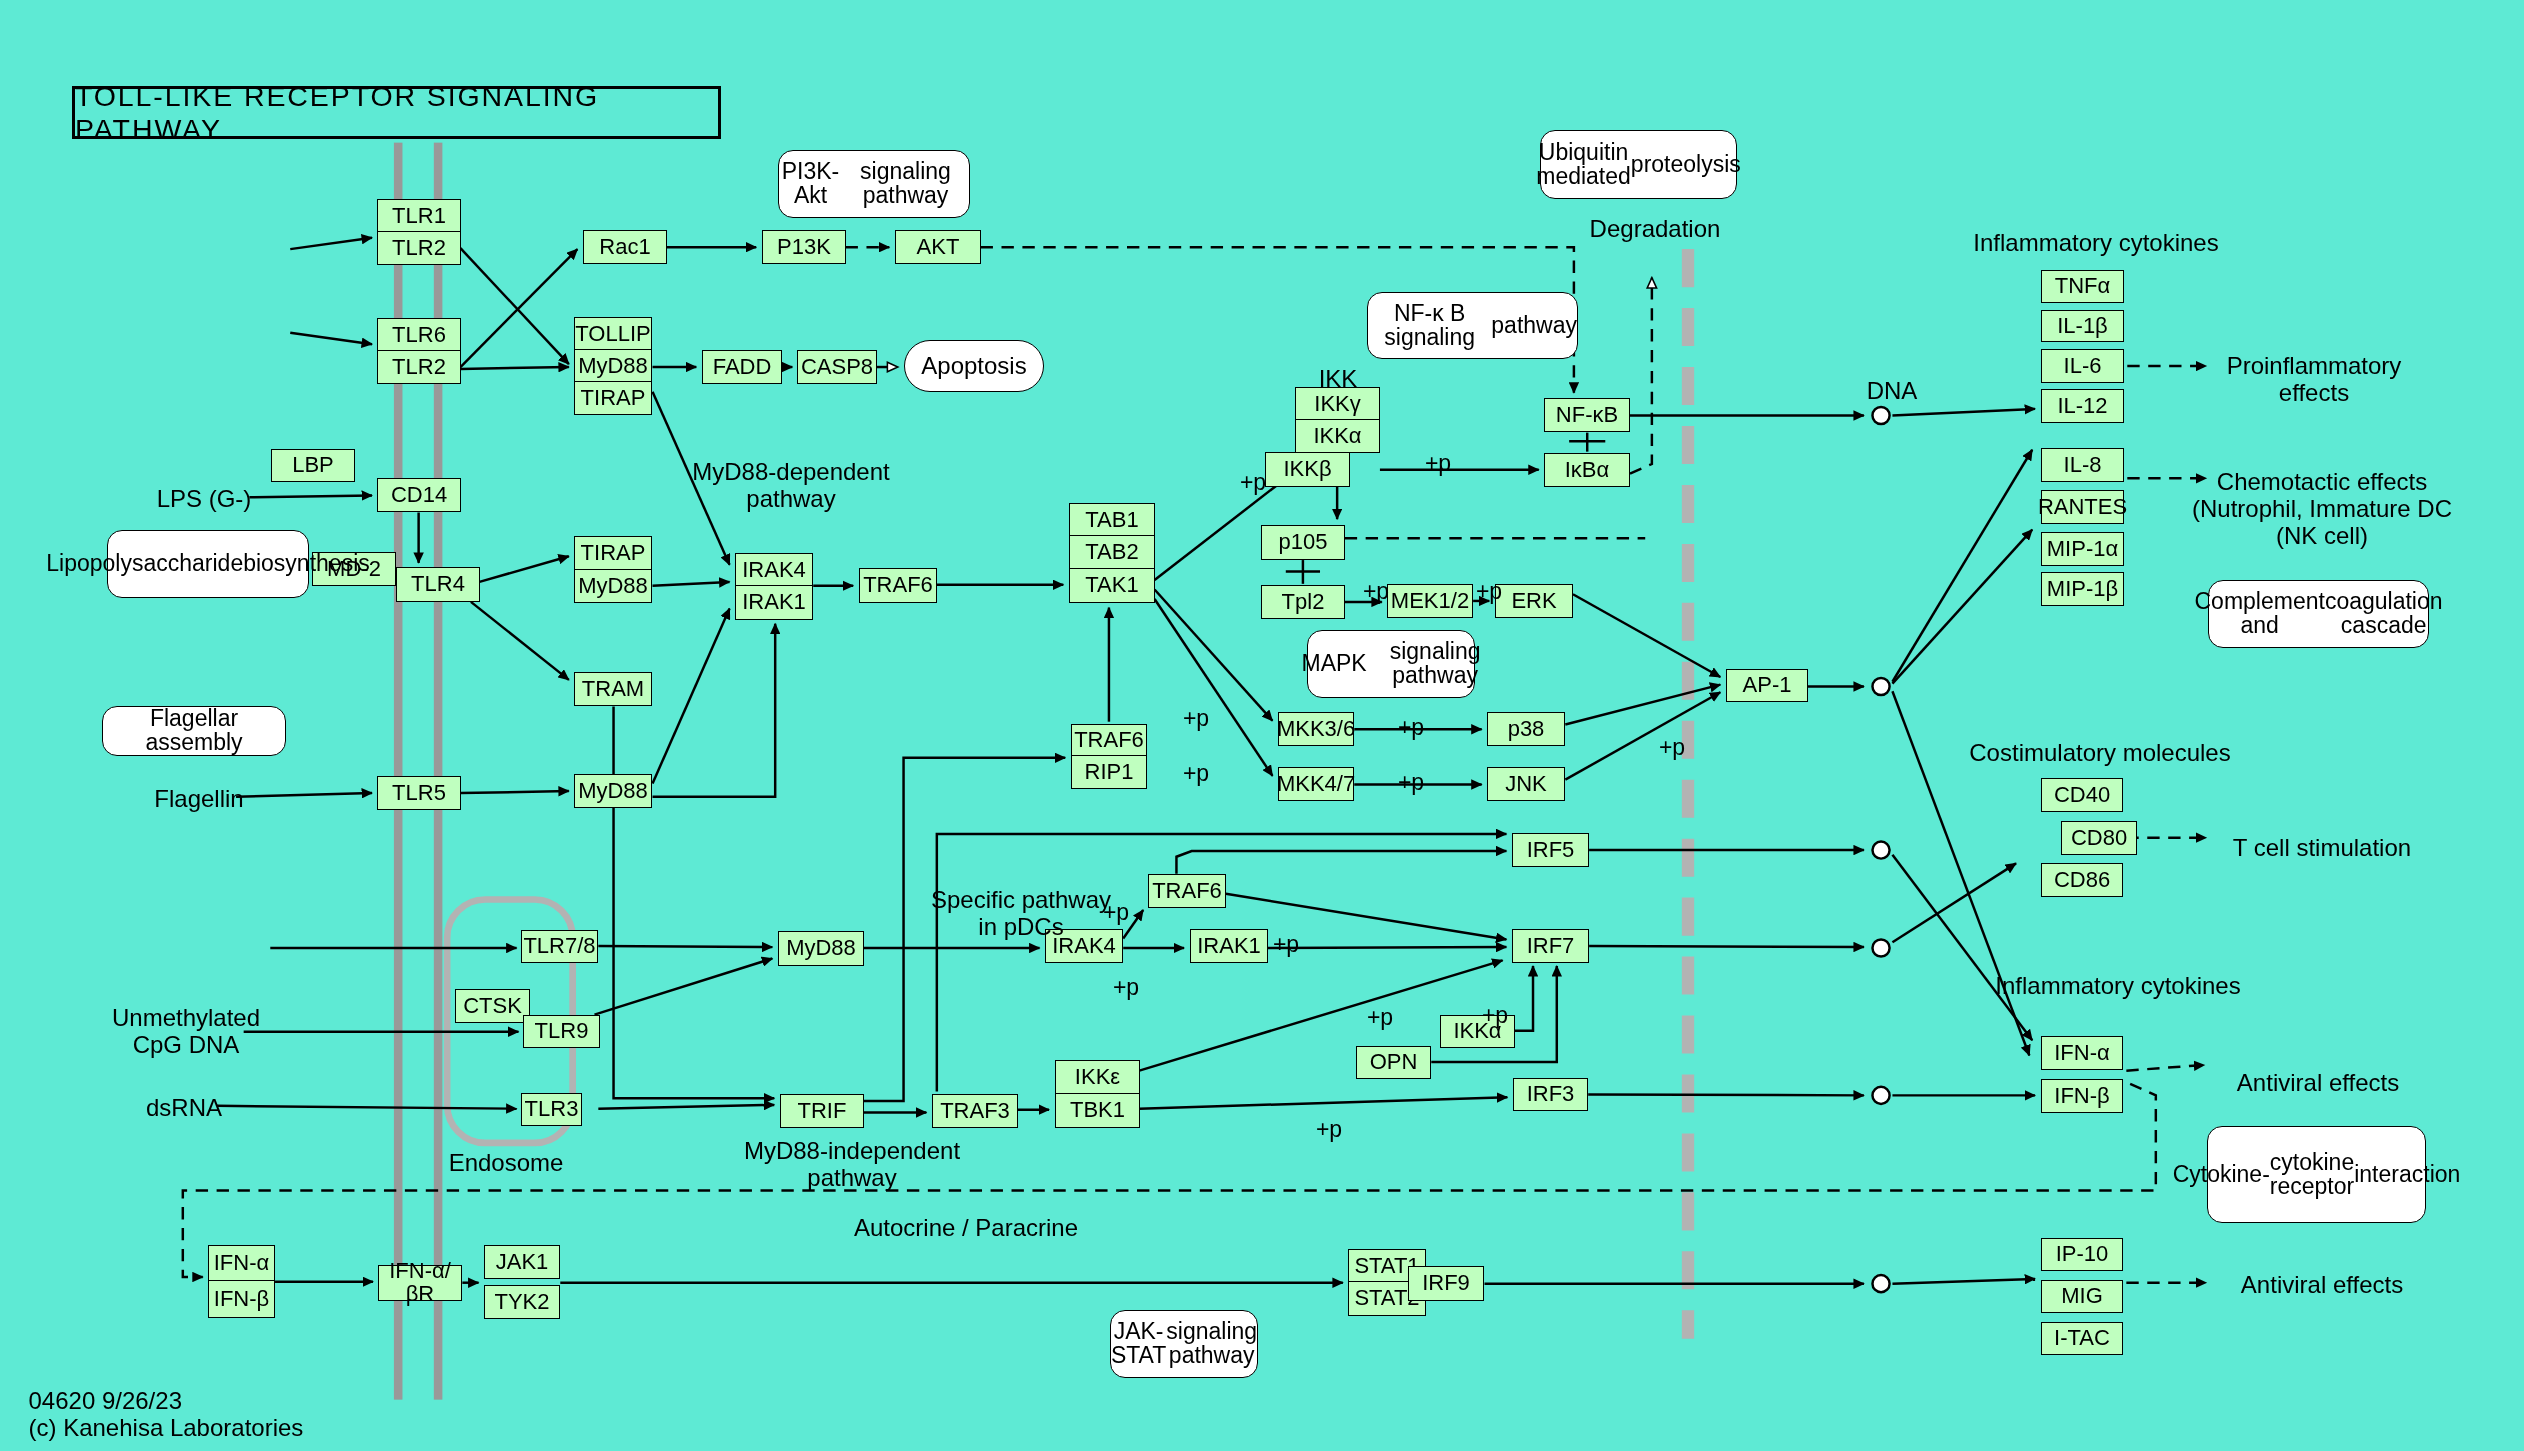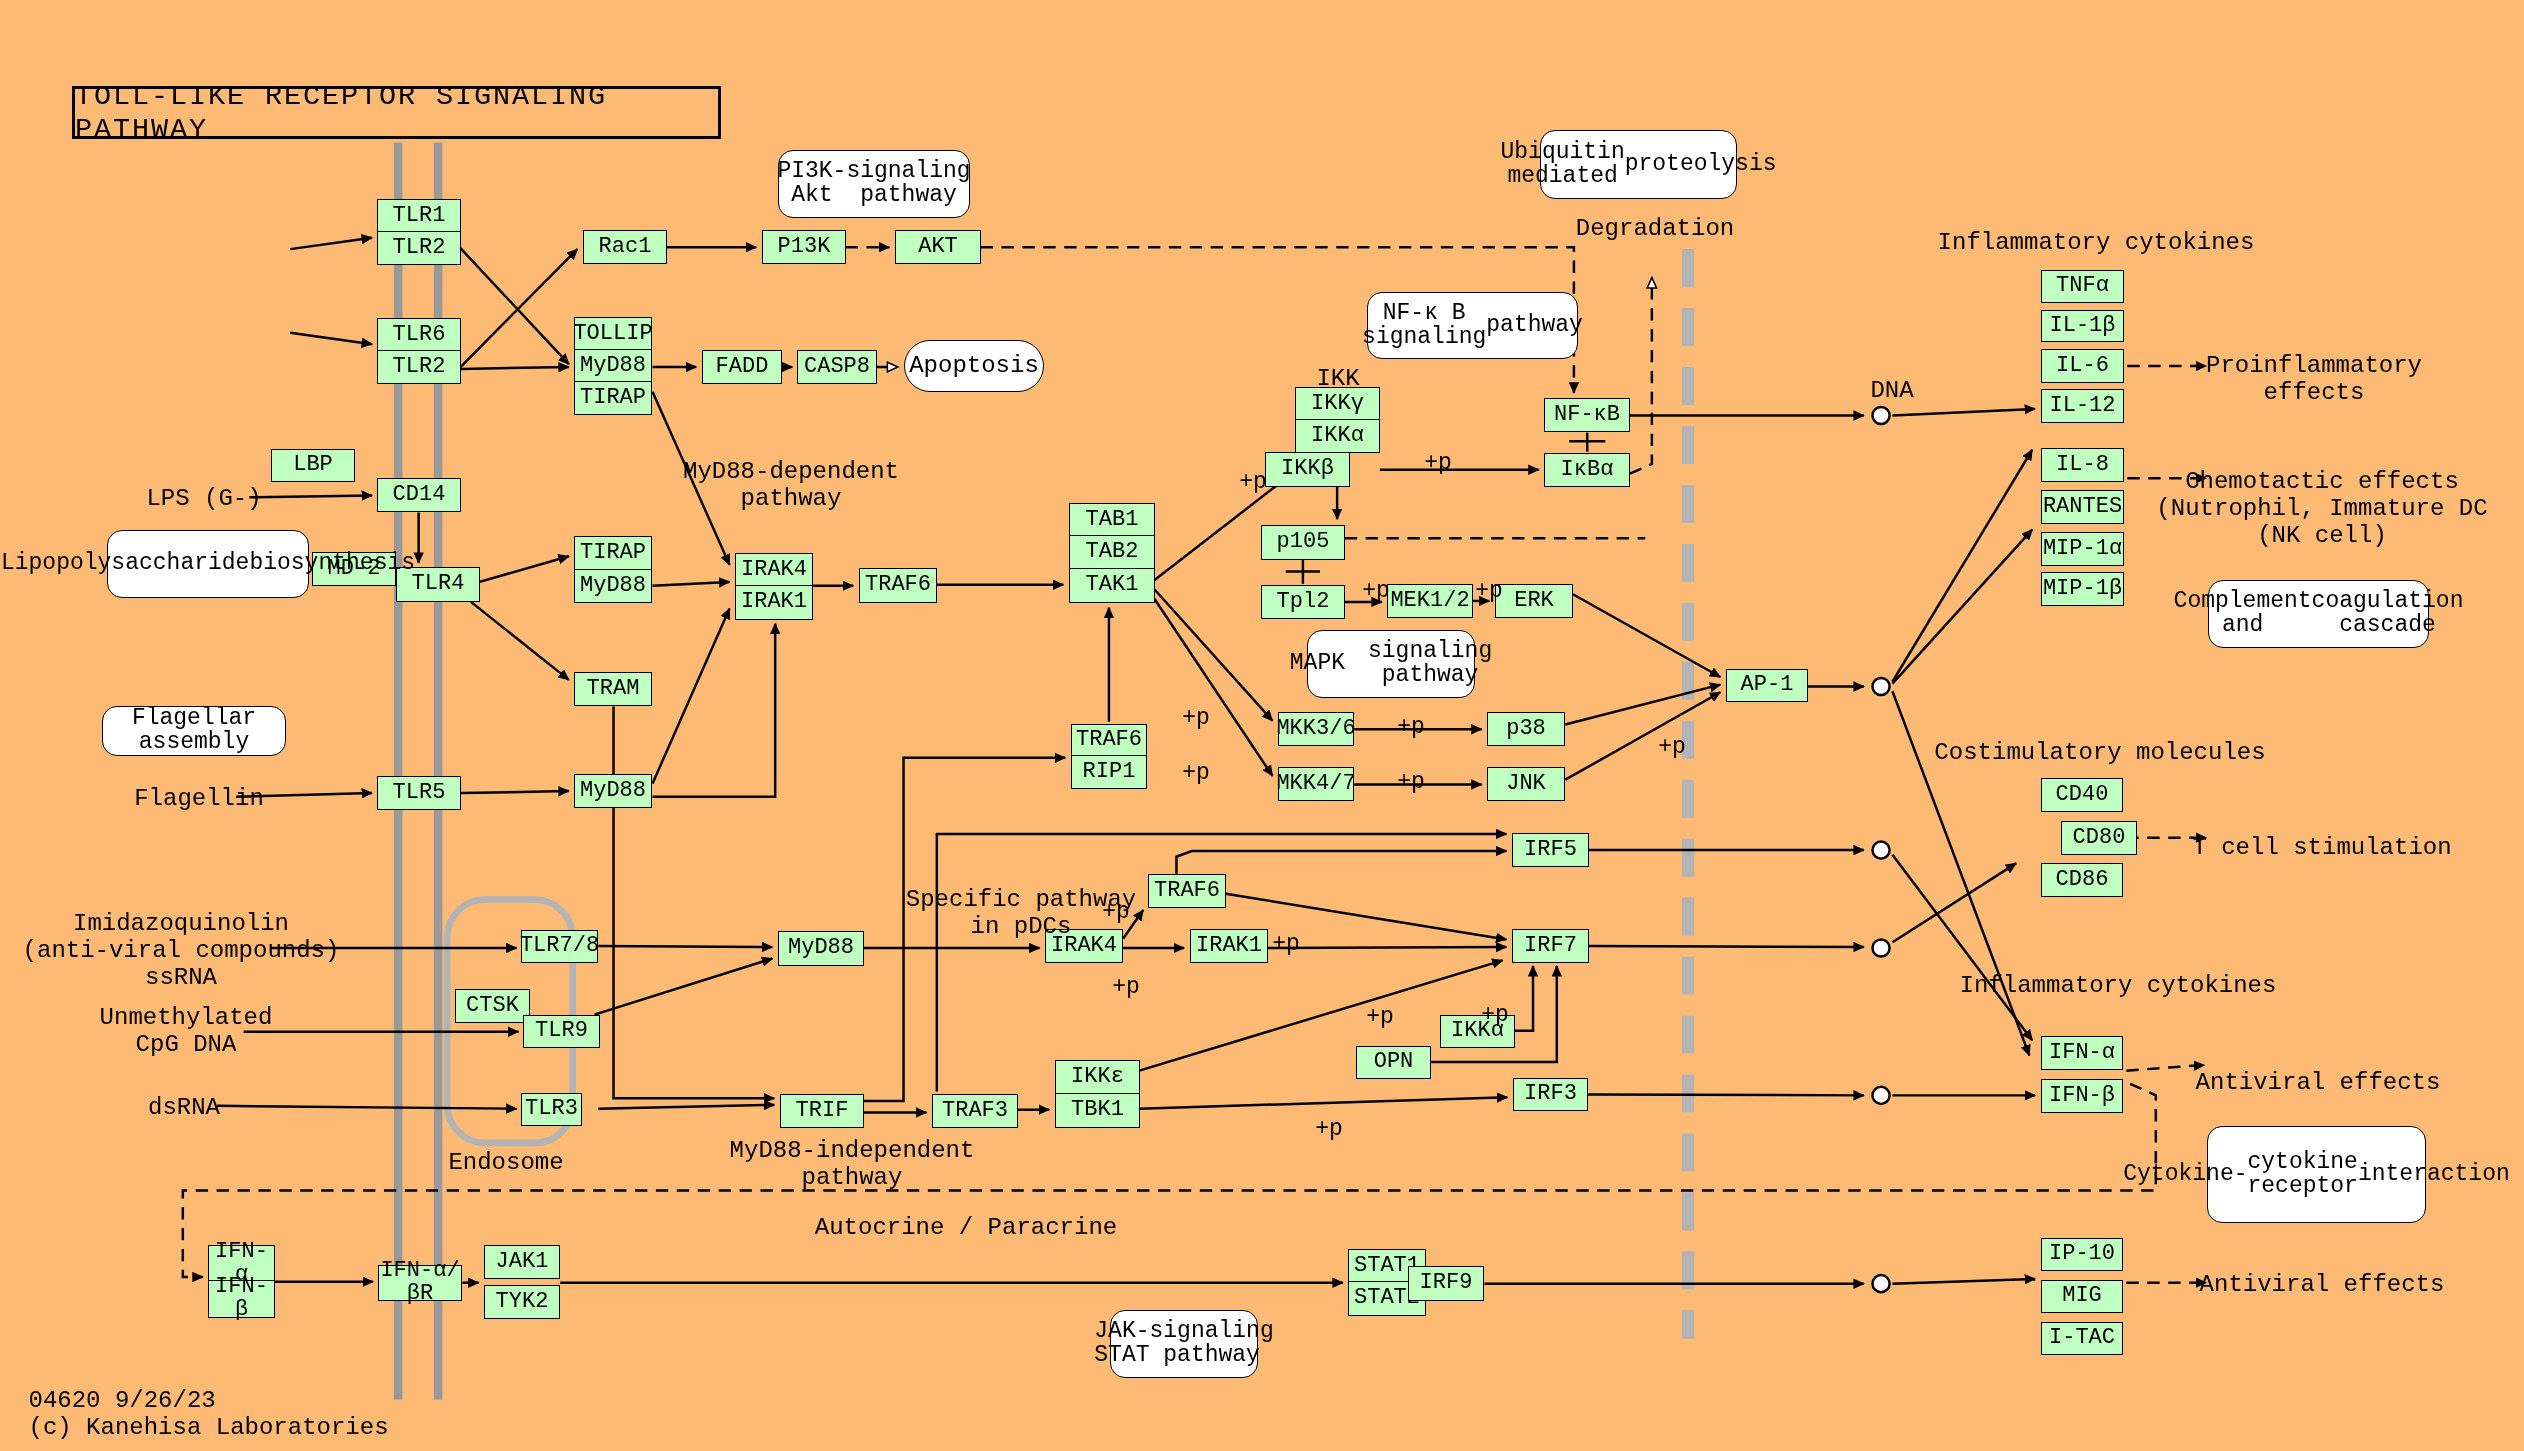--- a/index.html
+++ b/index.html
@@ -1,17 +1,17 @@
 <!DOCTYPE html>
 <html style="--genefill: #bfffbf;font-size:15px"><head>
 <meta charset="utf-8">
 <style>
   html,body{margin:0;padding:0;background:#fff;}
-  #canvas{position:relative;width:2525px;height:1451px;background:#fdba74;overflow:hidden;
-          font-family:Liberation Mono, monospace;color:#000;}
+  #canvas{position:relative;width:2525px;height:1451px;background:#5eead4;overflow:hidden;
+          font-family:Liberation Sans, sans-serif;color:#000;}
   #edges{position:absolute;left:0;top:0;width:2525px;height:1451px;}
   .node{position:absolute;display:flex;align-items:center;justify-content:center;text-align:center;
         box-sizing:border-box;line-height:1.04;}
   .gene{background:var(--genefill);border:1.9px solid #000;font-size:22px;}
   .pathway{background:#fff;border:1.9px solid #000;border-radius:15px;font-size:23px;}
   .pill{background:#fff;border:1.9px solid #000;border-radius:26px;font-size:24px;}
   .tlabel{position:absolute;text-align:center;font-size:24px;line-height:27px;white-space:nowrap;
           transform:translateX(-50%);}
   .plus{position:absolute;font-size:23px;white-space:nowrap;transform:translateX(-50%);}
   .titlebox{position:absolute;border:3.8px solid #000;display:flex;align-items:center;justify-content:center;
@@ -430,25 +430,20 @@
     <div class="node pathway" style="left: 1110px; top: 1310px; width: 148px; height: 68px;">
       <div>JAK-STAT</div>
       <div>signaling pathway</div>
     </div>
     <div class="tlabel" style="left: 204px; top: 485px;">
       <div>LPS (G-)</div>
     </div>
     <div class="tlabel" style="left: 199px; top: 785px;">
       <div>Flagellin</div>
     </div>
-    <div class="tlabel" style="left: 181px; top: 910px;">
-      <div>Imidazoquinolin</div>
-      <div>(anti-viral compounds)</div>
-      <div>ssRNA</div>
-    </div>
     <div class="tlabel" style="left: 186px; top: 1004px;">
       <div>Unmethylated</div>
       <div>CpG DNA</div>
     </div>
     <div class="tlabel" style="left: 184px; top: 1094px;">
       <div>dsRNA</div>
     </div>
     <div class="tlabel" style="left: 791px; top: 458px;">
       <div>MyD88-dependent</div>
       <div>pathway</div>

